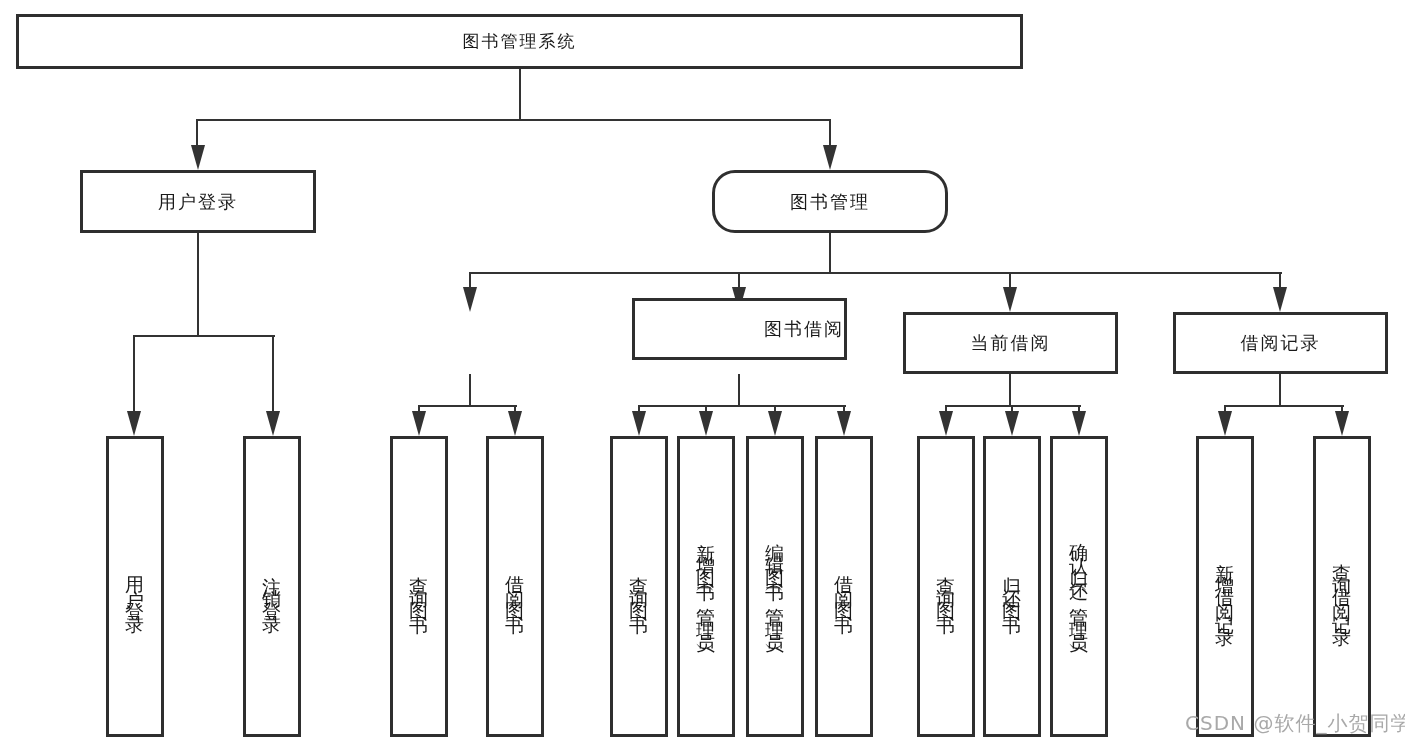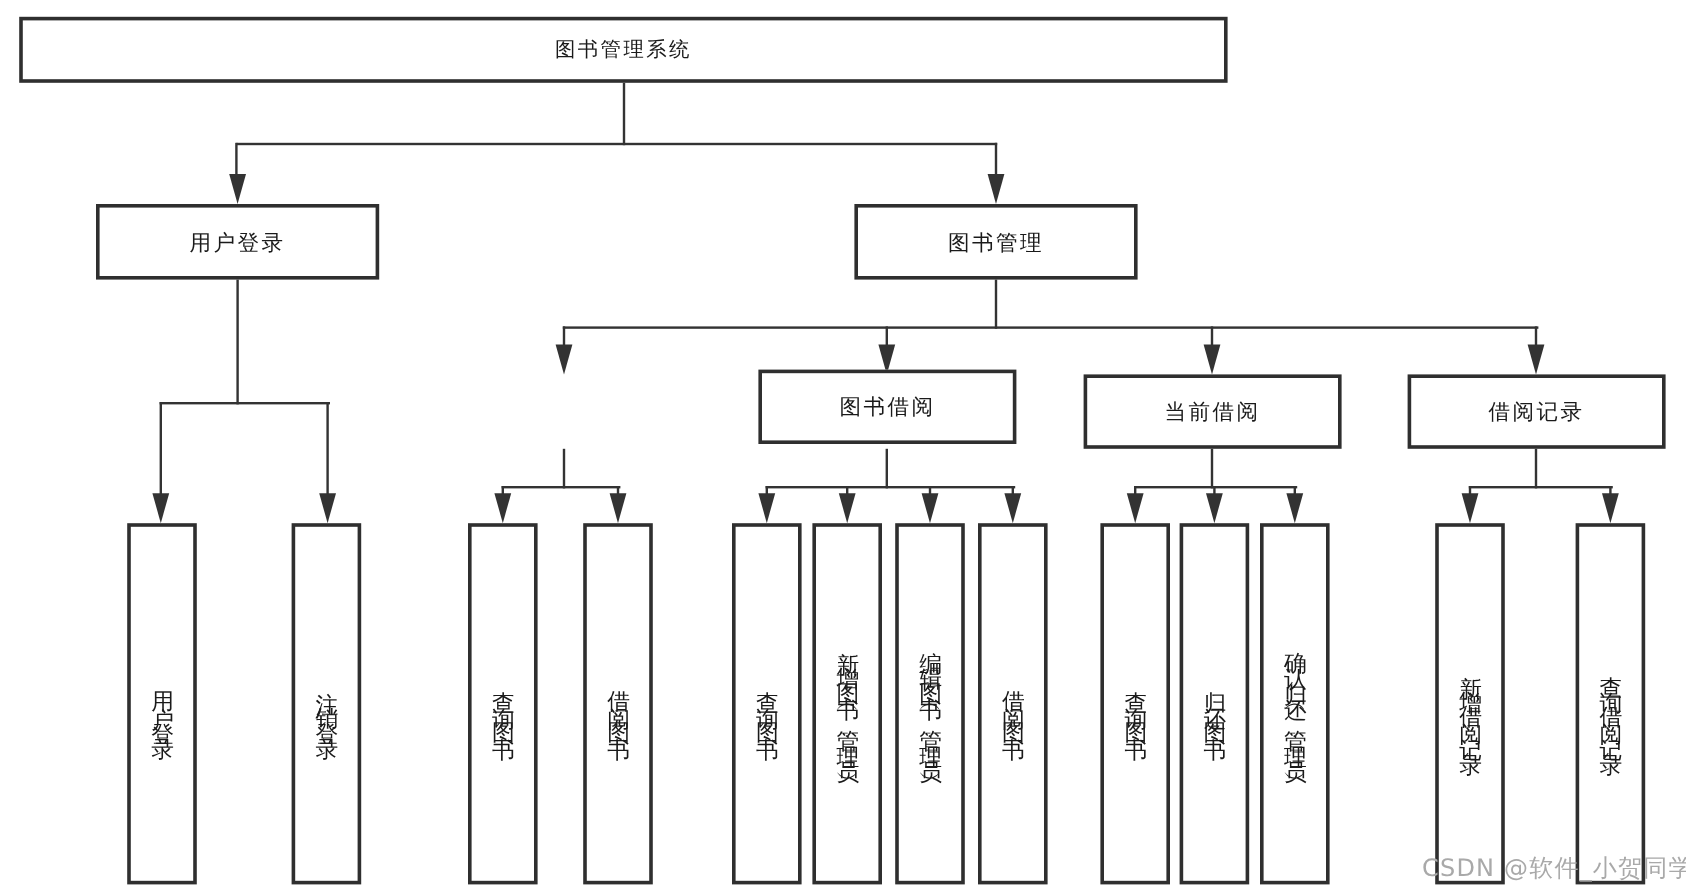--- a/index.html
+++ b/index.html
@@ -77,21 +77,21 @@
   <div class="vline" style="left:519px;top:69px;height:52px;"></div>
   <div class="hline" style="left:197px;top:119px;width:634px;"></div>
   <div class="vline" style="left:196px;top:119px;height:28px;"></div>
   <div class="arrow" style="left:191px;top:145px;"></div>
   <div class="vline" style="left:829px;top:119px;height:28px;"></div>
   <div class="arrow" style="left:823px;top:145px;"></div>
 
   <div class="hbox" style="left:80px;top:170px;width:236px;height:63px;">
     <span>用户登录</span>
   </div>
-  <div class="hbox" style="left:712px;top:170px;width:236px;height:63px;">
+  <div class="hbox" style="left:712px;top:170px;width:236px;height:63px;border-radius:23px;">
     <span>图书管理</span>
   </div>
 
   <div class="vline" style="left:197px;top:233px;height:104px;"></div>
   <div class="hline" style="left:133px;top:335px;width:142px;"></div>
   <div class="vline" style="left:133px;top:335px;height:78px;"></div>
   <div class="arrow" style="left:127px;top:411px;"></div>
   <div class="vline" style="left:272px;top:335px;height:78px;"></div>
   <div class="arrow" style="left:266px;top:411px;"></div>
 
@@ -99,21 +99,21 @@
   <div class="hline" style="left:469px;top:272px;width:813px;"></div>
   <div class="vline" style="left:469px;top:272px;height:18px;"></div>
   <div class="arrow" style="left:463px;top:287px;"></div>
   <div class="vline" style="left:738px;top:272px;height:18px;"></div>
   <div class="arrow" style="left:732px;top:287px;"></div>
   <div class="vline" style="left:1009px;top:272px;height:18px;"></div>
   <div class="arrow" style="left:1003px;top:287px;"></div>
   <div class="vline" style="left:1279px;top:272px;height:18px;"></div>
   <div class="arrow" style="left:1273px;top:287px;"></div>
 
-  <div class="hbox" style="left:632px;top:308px;width:215px;height:62px;">
+  <div class="hbox" style="left:632px;top:298px;width:215px;height:62px;justify-content:flex-end;">
     <span>图书借阅</span>
   </div>
   <div class="hbox" style="left:1173px;top:312px;width:215px;height:62px;">
     <span>借阅记录</span>
   </div>
   <div class="hbox" style="left:903px;top:312px;width:215px;height:62px;">
     <span>当前借阅</span>
   </div>
 
   <div class="vline" style="left:469px;top:374px;height:33px;"></div>

